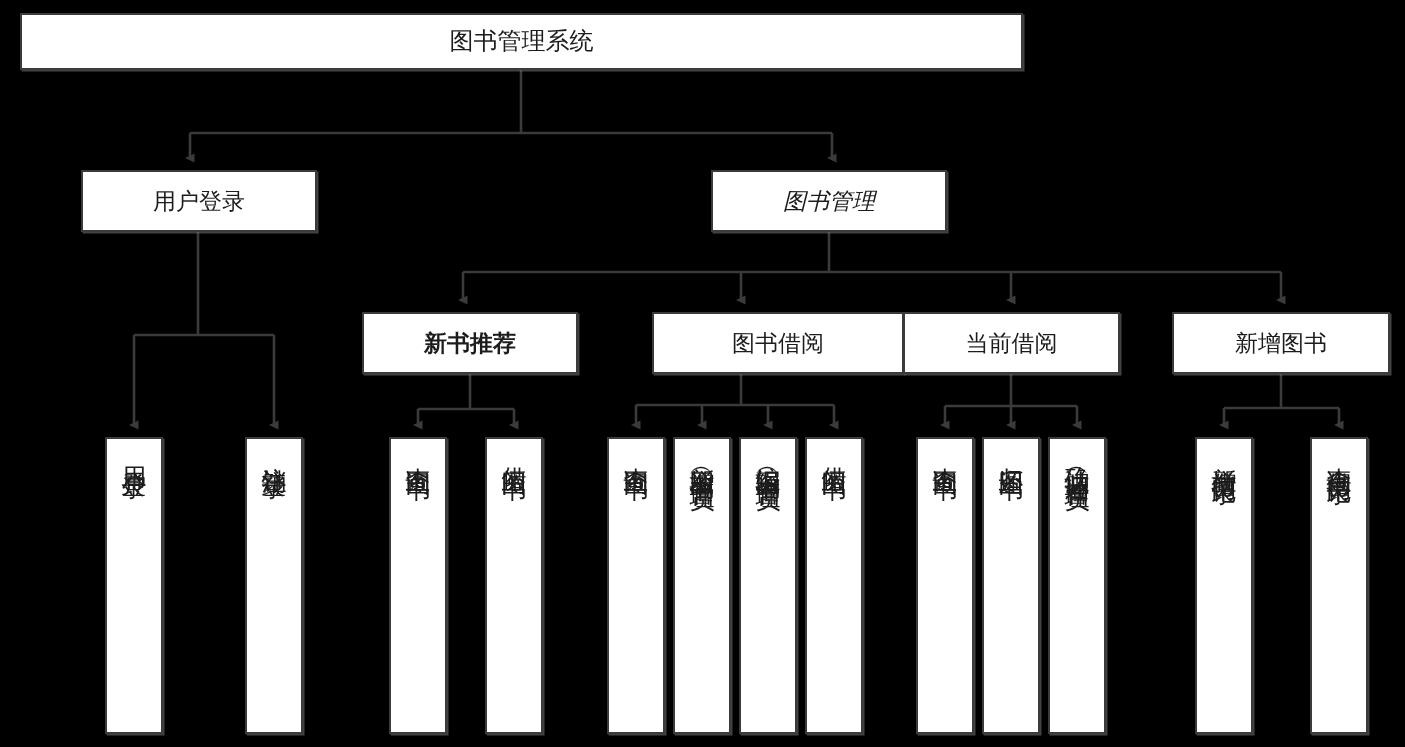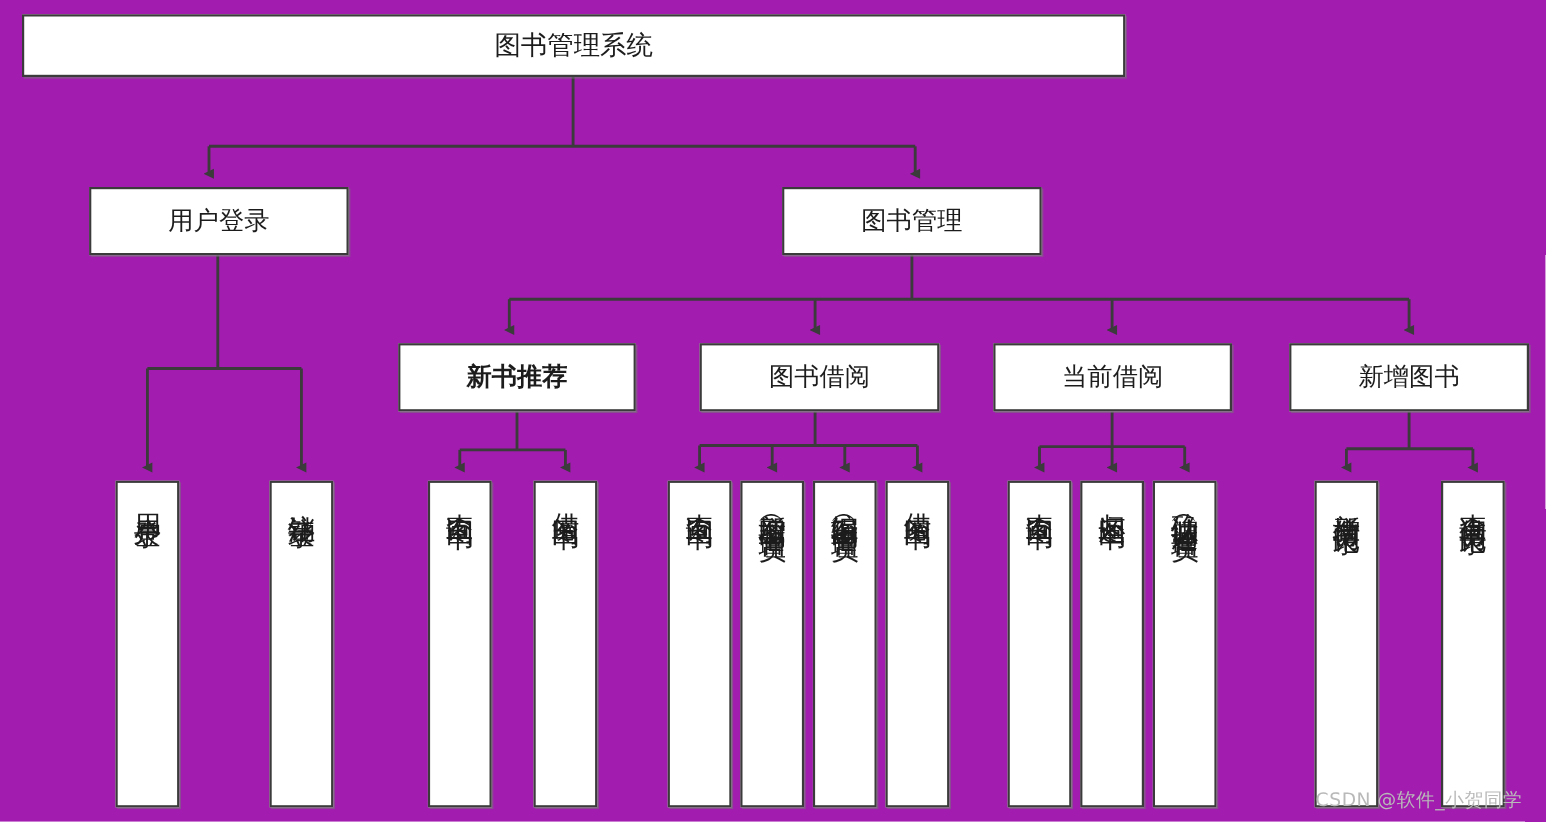--- a/index.html
+++ b/index.html
@@ -7,21 +7,21 @@
     padding: 0;
     background: #ffffff;
   }
   body {
     font-family: "DejaVu Sans", "Liberation Sans", sans-serif;
   }
   #diagram-root {
     position: relative;
     width: 1405px;
     height: 747px;
-    background: #a21caf;
+    background: #000000;
     overflow: hidden;
   }
   svg#connectors {
     position: absolute;
     left: 0;
     top: 0;
     width: 1405px;
     height: 747px;
     pointer-events: none;
   }
@@ -124,28 +124,28 @@
     </g>
   </svg>
 
   <div class="node h" id="node-root" style="left:20px; top:13px; width:1003px; height:57px;">
     <span class="node-label">图书管理系统</span>
   </div>
 
   <div class="node h" style="left:81px; top:170px; width:236px; height:62px;">
     <span class="node-label">用户登录</span>
   </div>
-  <div class="node h" style="left:711px; top:170px; width:236px; height:62px;">
+  <div class="node h" style="left:711px; top:170px; width:236px; height:62px;font-style:italic;">
     <span class="node-label">图书管理</span>
   </div>
 
   <div class="node h" style="left:362px; top:312px; width:216px; height:62px;font-weight:bold;">
     <span class="node-label">新书推荐</span>
   </div>
-  <div class="node h" style="left:636px; top:312px; width:218px; height:62px;">
+  <div class="node h" style="left:652px; top:312px; width:252px; height:62px;">
     <span class="node-label">图书借阅</span>
   </div>
   <div class="node h" style="left:903px; top:312px; width:217px; height:62px;">
     <span class="node-label">当前借阅</span>
   </div>
   <div class="node h" style="left:1172px; top:312px; width:218px; height:62px;">
     <span class="node-label">新增图书</span>
   </div>
 
   <div class="node v" style="left:105px; top:437px; width:58px; height:297px;">
@@ -185,15 +185,14 @@
     <span class="node-label">确认归还（管理员）</span>
   </div>
 
   <div class="node v" style="left:1195px; top:437px; width:58px; height:297px;">
     <span class="node-label">新增借阅记录</span>
   </div>
   <div class="node v" style="left:1310px; top:437px; width:58px; height:297px;">
     <span class="node-label">查询借阅记录</span>
   </div>
 
-  <div class="watermark" style="left:1196px; top:716px;">CSDN @软件_小贺同学</div>
 
 </div>
 
 </body></html>

